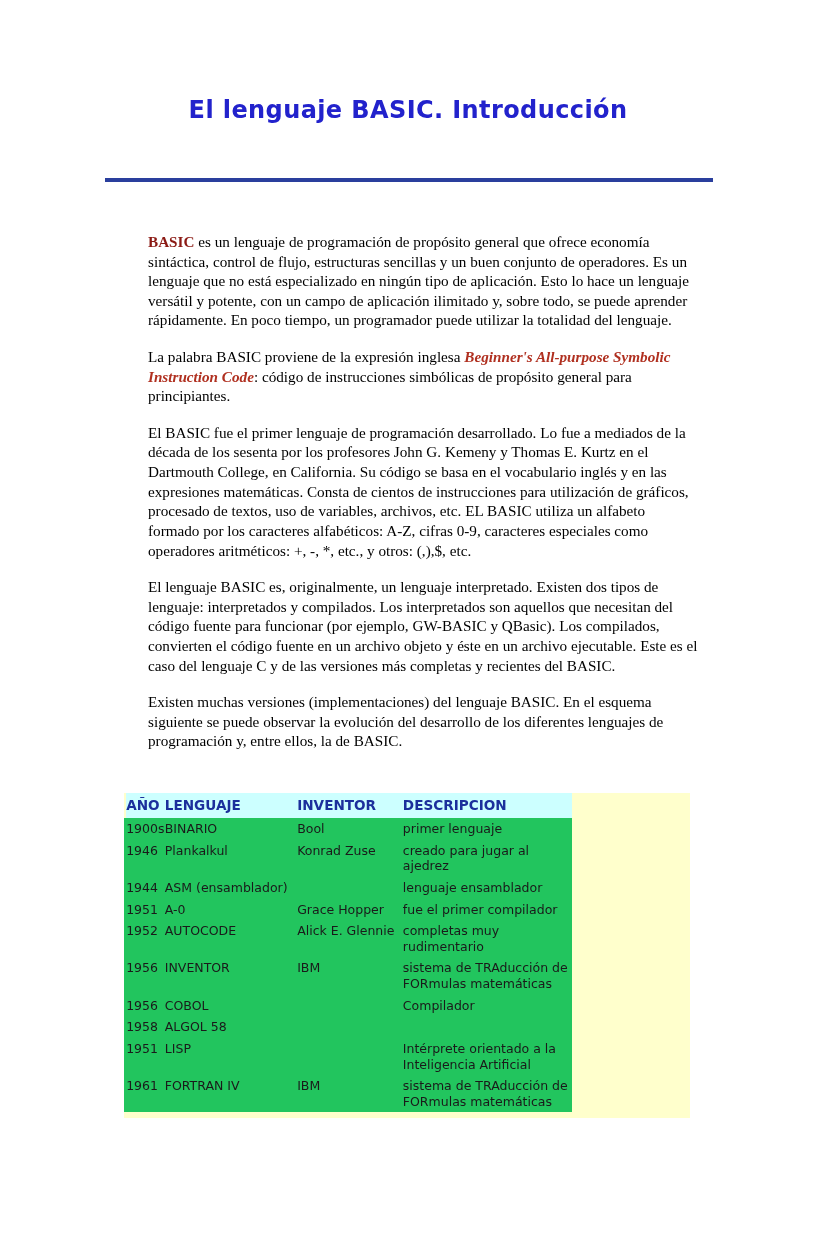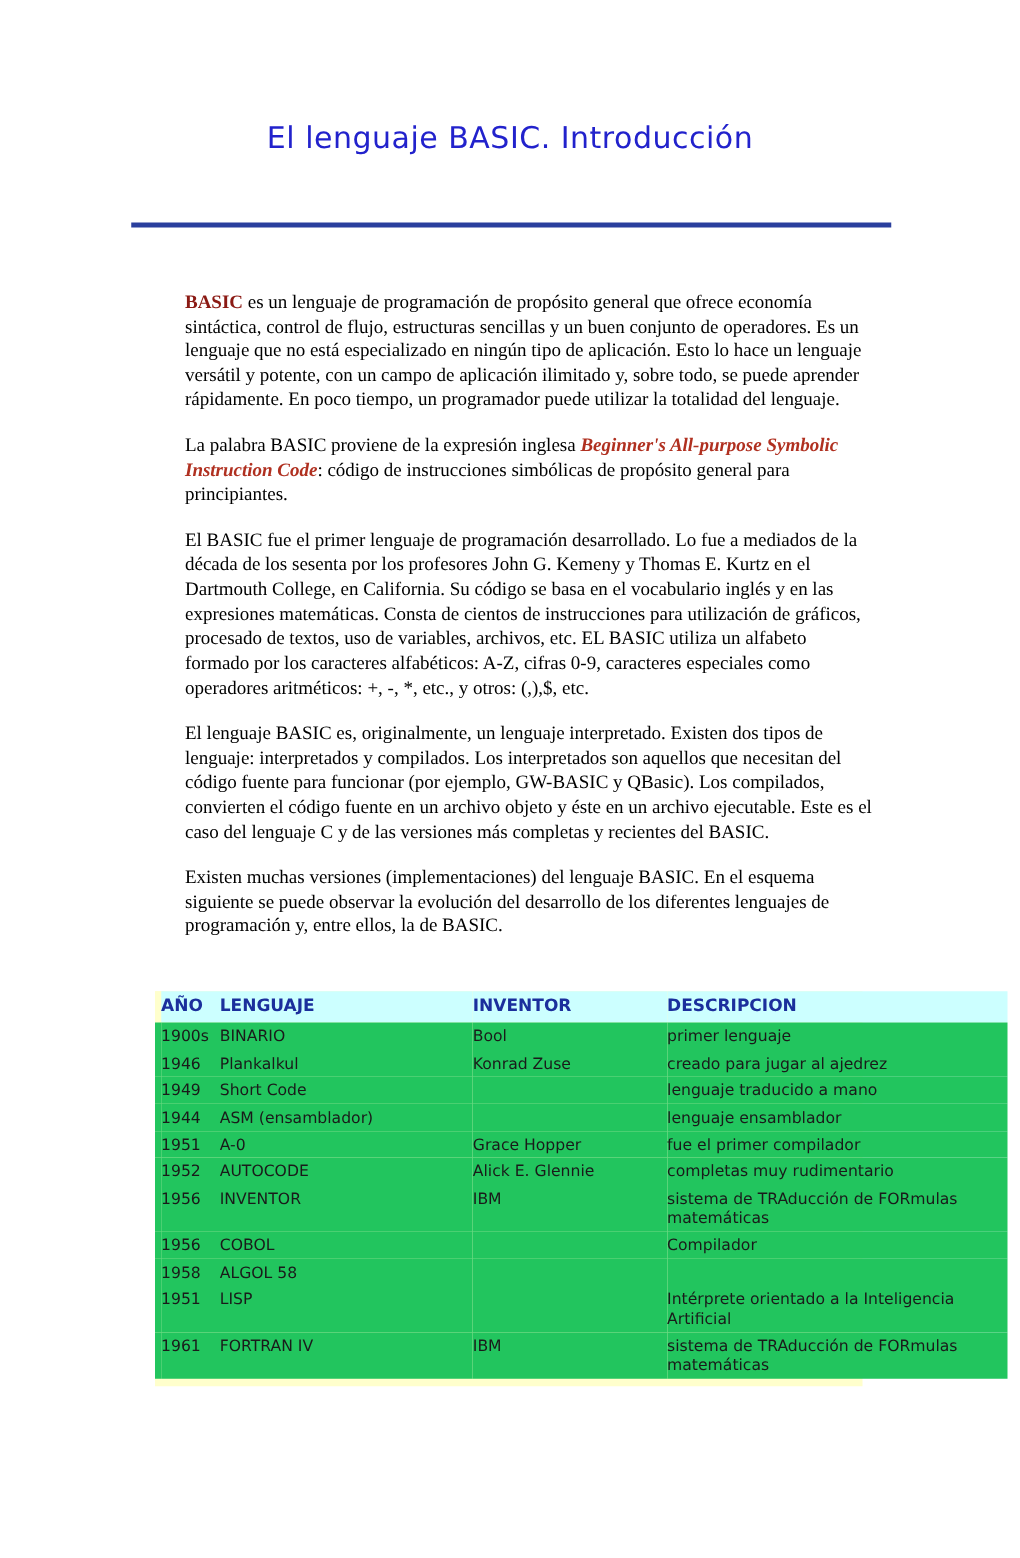--- a/index.html
+++ b/index.html
@@ -17,21 +17,21 @@
   }
 
   
   .page-title {
     position: absolute;
     left: 0;
     top: 96px;
     width: 816px;
     text-align: center;
     font-family: "DejaVu Sans", "Liberation Sans", sans-serif;
-    font-weight: normal;
+    font-weight: bold;
     font-size: 24px;
     letter-spacing: 0.4px;
     color: #2222cc;
     white-space: pre;
   }
 
   
   .divider-rule {
     position: absolute;
     left: 105px;
@@ -70,21 +70,21 @@
   .lang-table-wrap {
     position: absolute;
     left: 124px;
     top: 793px;
     width: 566px;
     background: #ffffcc;
     padding-bottom: 6px;
   }
   table.lang-table {
     border-collapse: collapse;
-    width: 682px;
+    width: 448px;
     font-family: "DejaVu Sans", "Liberation Sans", sans-serif;
     font-size: 12.5px;
     color: #1a1a1a;
   }
   table.lang-table thead th {
     background: #ccffff;
     color: #1b2f9c;
     font-weight: bold;
     font-size: 13.6px;
     text-align: left;
@@ -159,27 +159,20 @@
       </tr>
 
       <tr>
         <td class="pad-cell"></td>
         <td class="col-year">1946</td>
         <td class="col-lang">Plankalkul</td>
         <td class="col-inv">Konrad Zuse</td>
         <td class="col-desc">creado para jugar al ajedrez</td>
       </tr>
 
-      <tr>
-        <td class="pad-cell"></td>
-        <td class="col-year">1949</td>
-        <td class="col-lang">Short Code</td>
-        <td class="col-inv"></td>
-        <td class="col-desc">lenguaje traducido a mano</td>
-      </tr>
 
       <tr>
         <td class="pad-cell"></td>
         <td class="col-year">1944</td>
         <td class="col-lang">ASM (ensamblador)</td>
         <td class="col-inv"></td>
         <td class="col-desc">lenguaje ensamblador</td>
       </tr>
 
       <tr class="gap-before gap-after">

